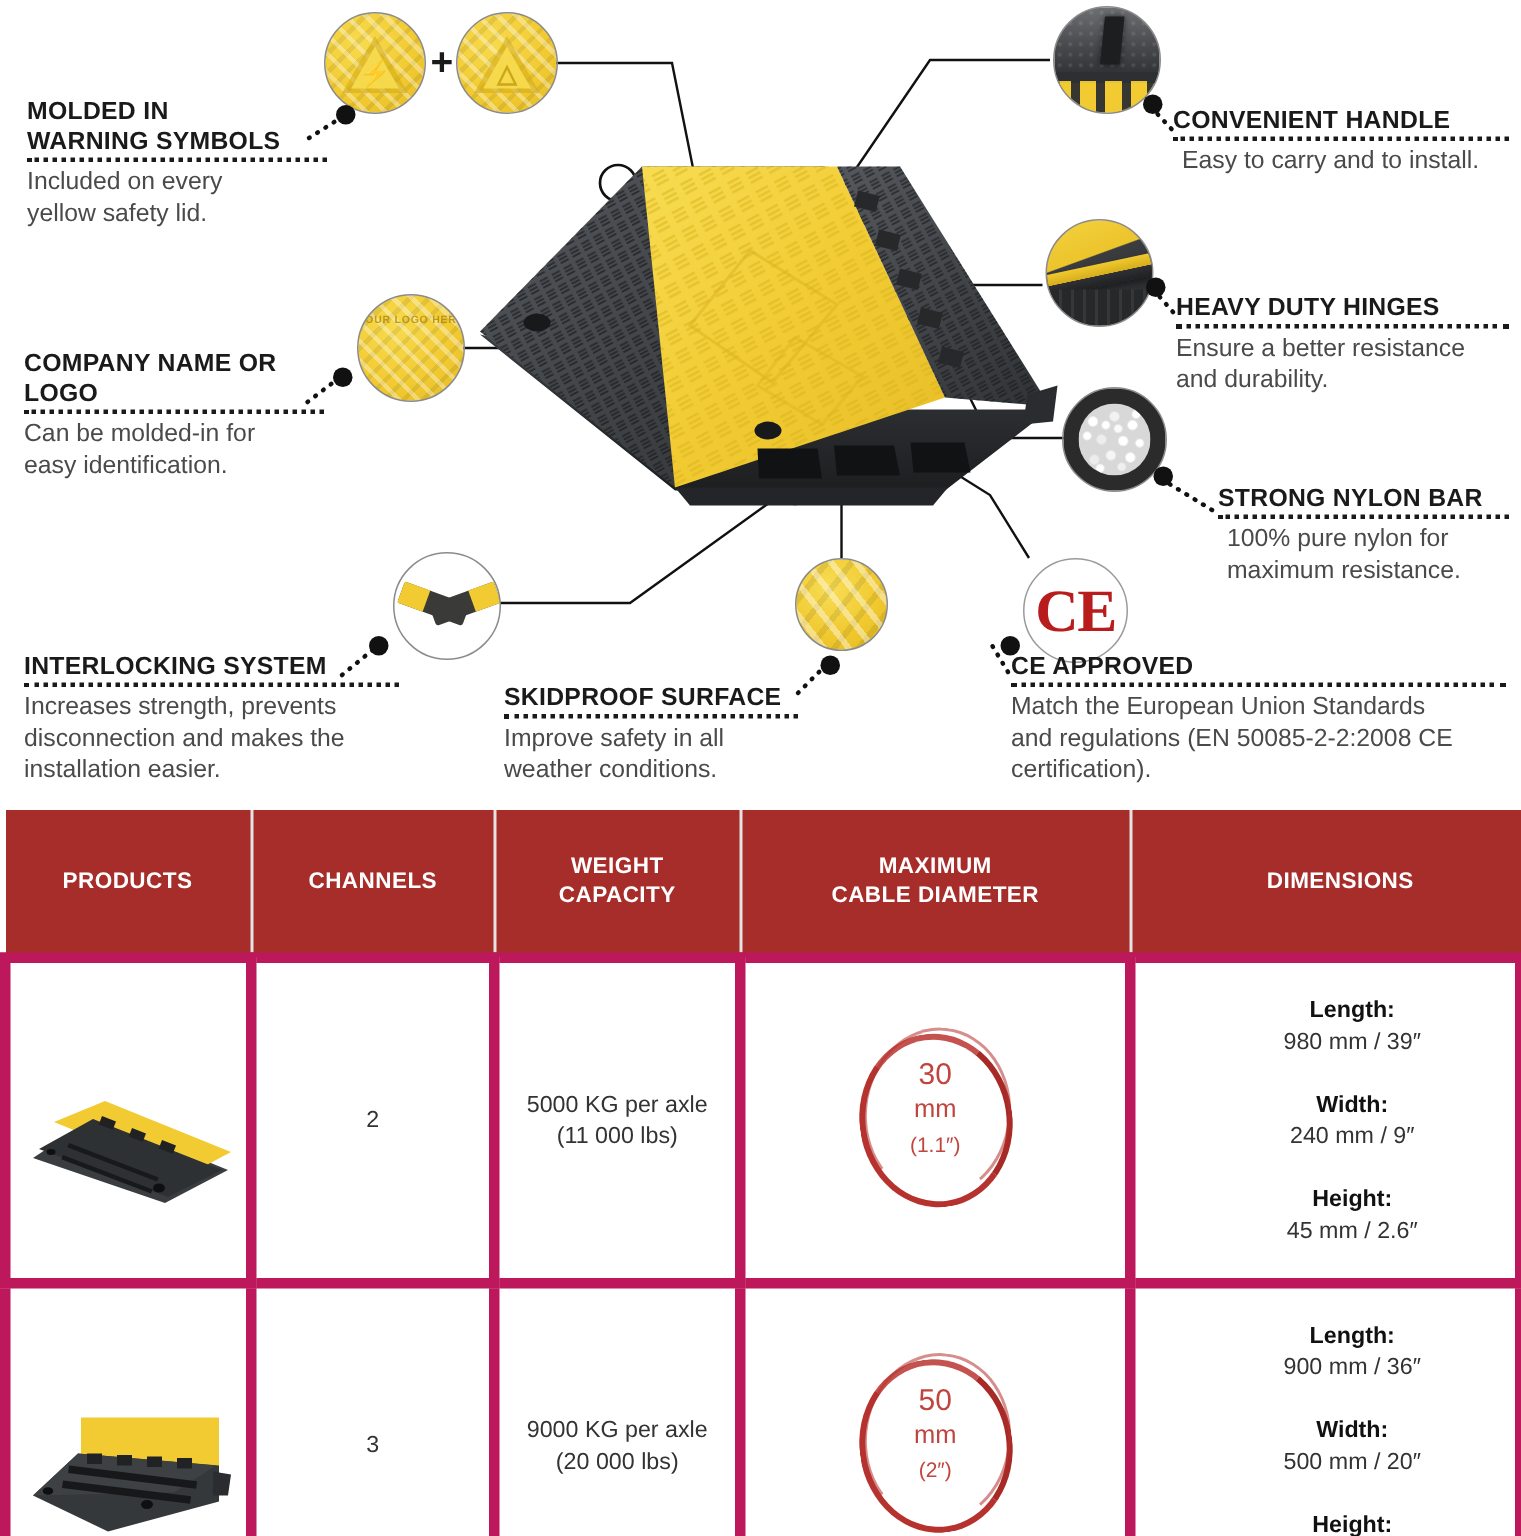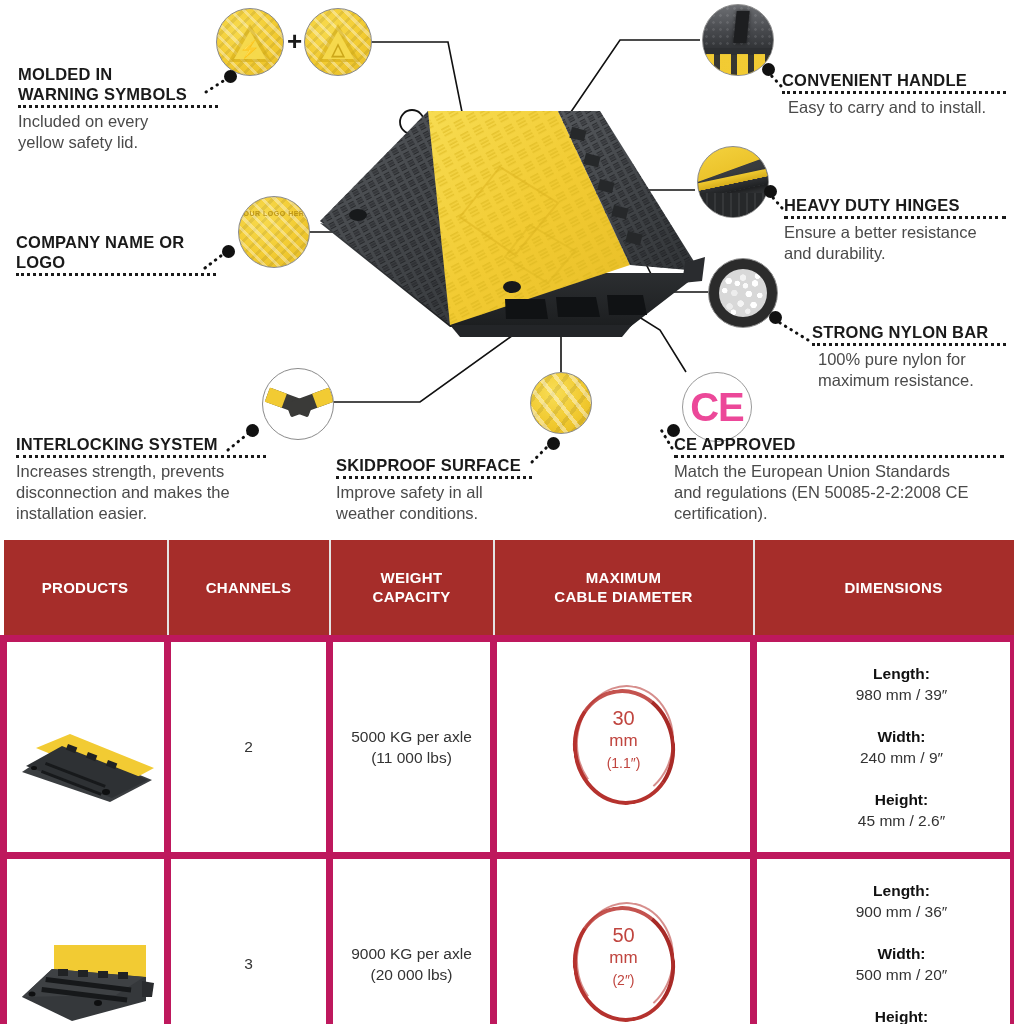--- a/index.html
+++ b/index.html
@@ -146,22 +146,22 @@
   .badge-interlock { background:#ffffff; }
   .ilk { position:absolute; width:46px; height:15px; }
   .ilk .blk { position:absolute; inset:0; background:#3a3a38; border-radius:2px; }
   .ilk .ylw { position:absolute; left:0; top:0; width:18px; height:100%;
               background:#f2cb33; }
 
   
   .badge-ce { background:#ffffff; border:1px solid #9a9a9a; }
   .ce-text {
     position:absolute; left:50%; top:50%; transform:translate(-50%,-50%);
-    font-family:Liberation Sans, sans-serif; font-weight:bold;
-    font-size:40px; letter-spacing:-1px; color:#ec4899;
+    font-family:Liberation Serif, serif; font-weight:bold;
+    font-size:40px; letter-spacing:-1px; color:#b91c1c;
   }
 
   
   #product { position:absolute; left:300px; top:75px; width:410px; height:275px; }
 
   
   #spec-table {
     position:absolute; left:0; top:540px; width:1014px;
     border-collapse: collapse; table-layout: fixed;
   }
@@ -393,20 +393,22 @@
 WARNING SYMBOLS</div>
       <div class="dotline"></div>
       <div class="desc">Included on every
 yellow safety lid.</div>
     </div>
 
     <div class="callout" style="left:16px; top:232px; width:200px;">
       <div class="title">COMPANY NAME OR
 LOGO</div>
       <div class="dotline"></div>
+      <div class="desc">Can be molded-in for
+easy identification.</div>
     </div>
 
     <div class="callout" style="left:16px; top:434px; width:250px;">
       <div class="title">INTERLOCKING SYSTEM</div>
       <div class="dotline"></div>
       <div class="desc">Increases strength, prevents
 disconnection and makes the
 installation easier.</div>
     </div>
 

